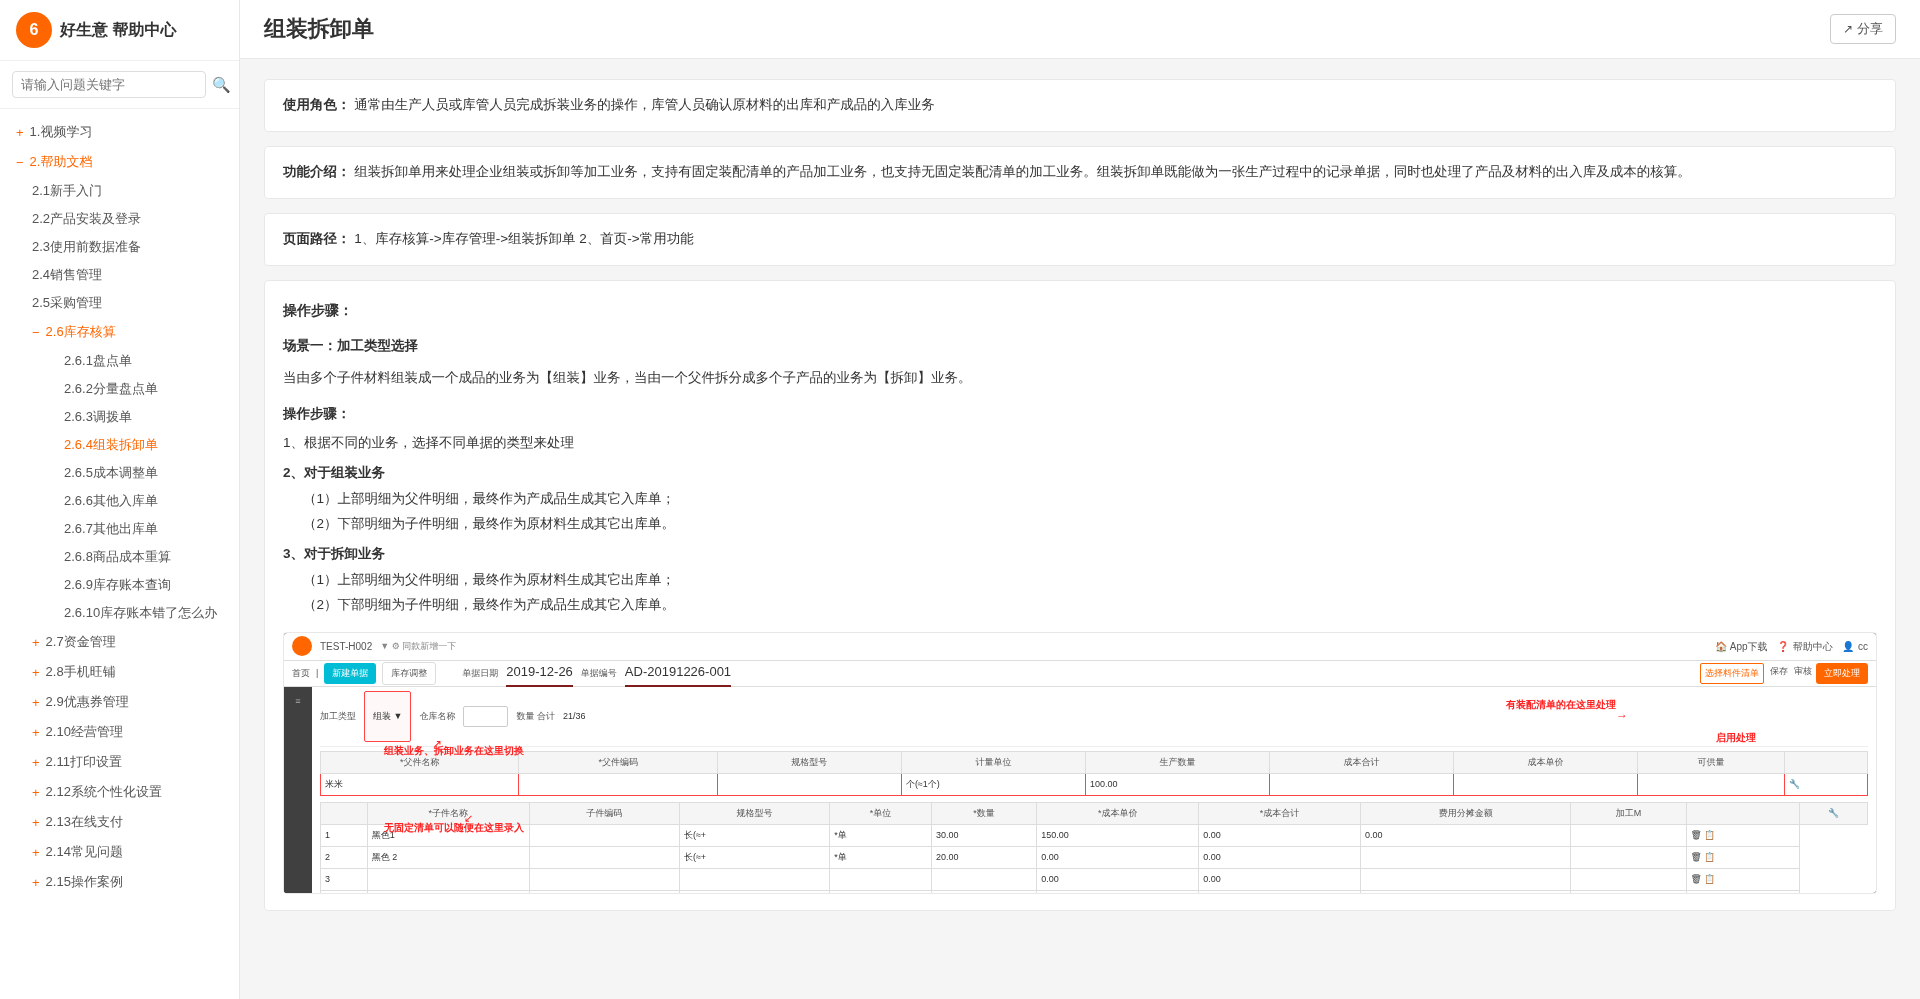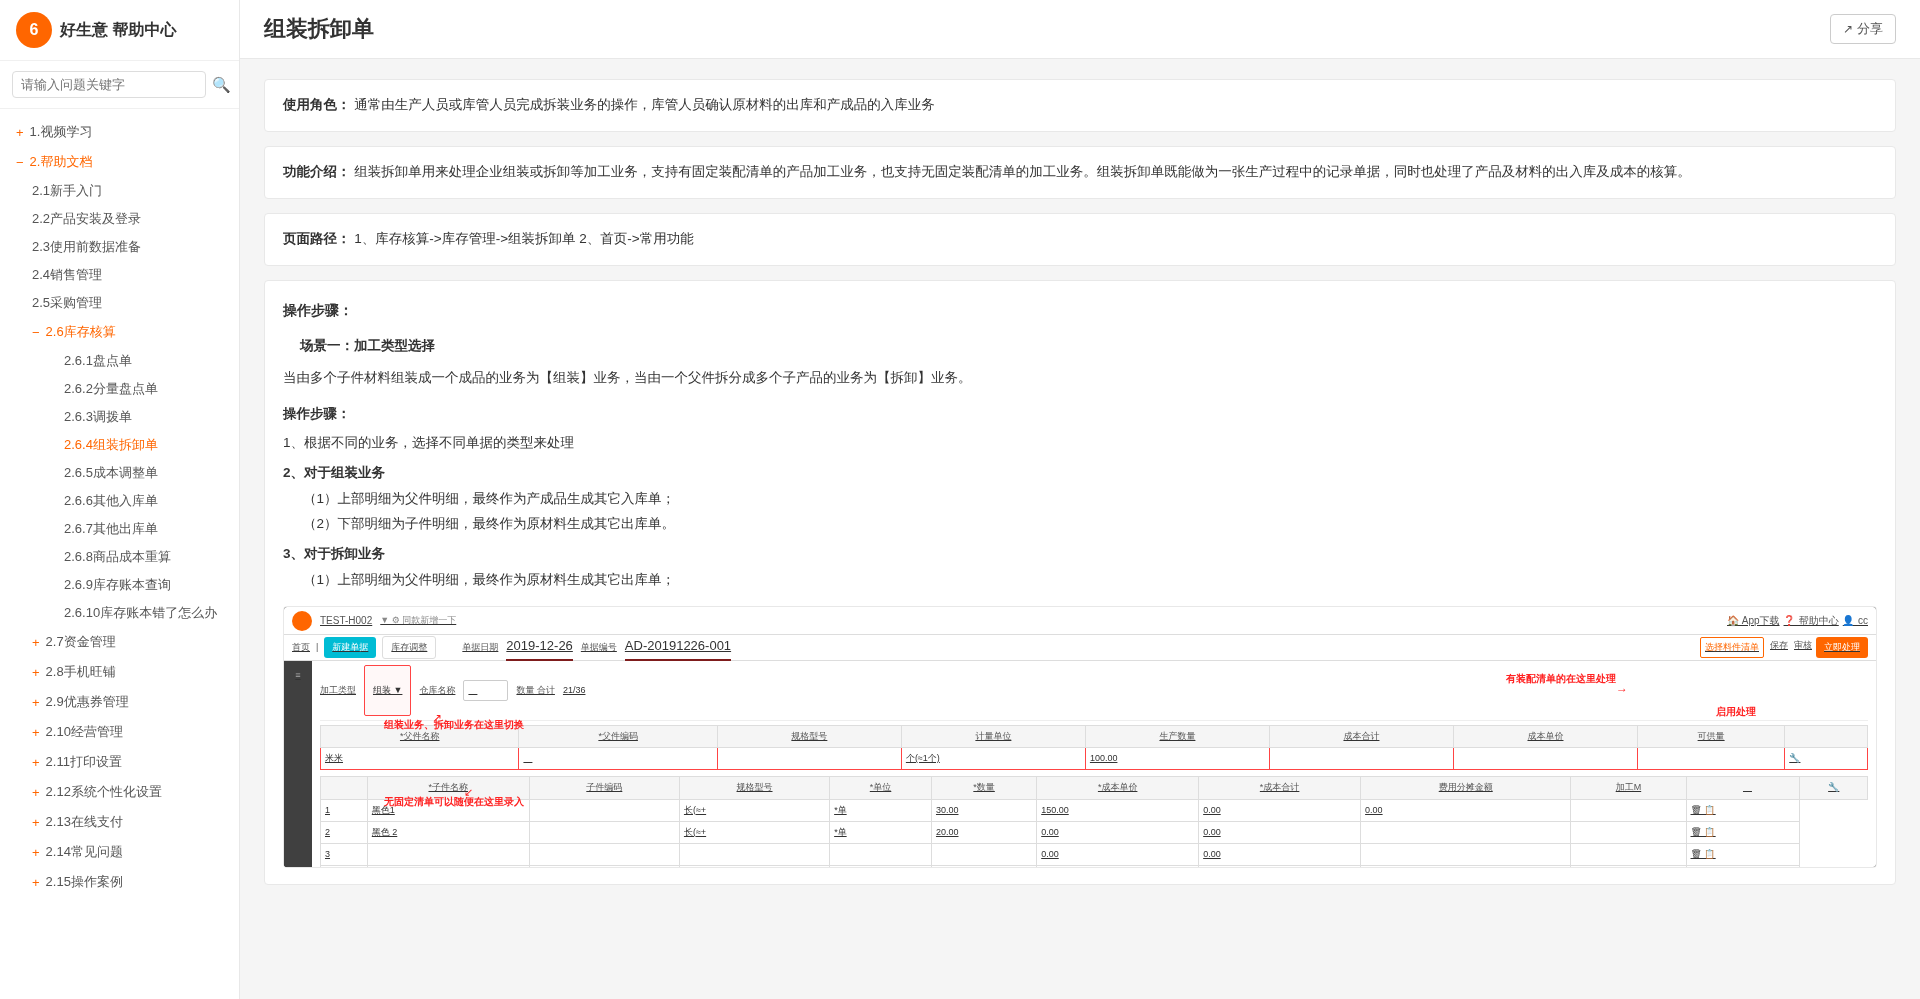--- a/index.html
+++ b/index.html
@@ -138,21 +138,21 @@
     .steps-block {
       background: #fff;
       border: 1px solid #e8e8e8;
       border-radius: 4px;
       padding: 16px 18px;
       margin-bottom: 14px;
       font-size: 13.5px;
       line-height: 1.9;
       color: #333;
     }
-    .steps-block .scene-title { font-weight: bold; margin: 8px 17px 4px; }
+    .steps-block .scene-title { font-weight: bold; margin: 8px 0 4px; }
     .bracket-item { padding-left: 20px; }
 
     
     .screenshot-container {
       background: #fff;
       border: 1px solid #e8e8e8;
       border-radius: 4px;
       padding: 0;
       overflow: hidden;
       margin-top: 14px;
@@ -170,21 +170,21 @@
       background: #fff;
       height: 28px;
       border-bottom: 1px solid #ddd;
       display: flex;
       align-items: center;
       padding: 0 8px;
       gap: 8px;
     }
     .mock-logo { width: 20px; height: 20px; background: #f60; border-radius: 50%; }
     .mock-company { font-size: 10px; color: #555; }
-    .mock-topbar-right { margin-left: auto; display: flex; gap: 4px; align-items: center; font-size: 10px; color: #555; }
+    .mock-topbar-right { margin-left: auto; display: flex; gap: 10px; align-items: center; font-size: 10px; color: #555; }
     .mock-tab-active { background: #00bcd4; color: #fff; border-radius: 3px; padding: 2px 8px; font-size: 9px; }
     .mock-tab { color: #555; padding: 2px 8px; font-size: 9px; border: 1px solid #ddd; border-radius: 3px; }
     .mock-field-label { font-size: 9px; color: #555; }
     .mock-field-val { font-size: 13px; color: #333; border-bottom: 2px solid #7f1d1d; min-width: 60px; display: inline-block; }
     .mock-orange-btn { background: #f60; color: #fff; border: none; border-radius: 3px; padding: 2px 8px; font-size: 9px; }
     .mock-input-box { border: 1px solid #ff4444; background: #fff; border-radius: 2px; padding: 1px 4px; font-size: 9px; min-width: 55px; }
 
     .mock-table { width: 100%; border-collapse: collapse; font-size: 9px; margin-top: 4px; }
     .mock-table th { background: #f5f5f5; border: 1px solid #ddd; padding: 2px 4px; color: #555; font-weight: normal; text-align: center; }
     .mock-table td { border: 1px solid #ddd; padding: 2px 4px; color: #333; }
@@ -311,23 +311,24 @@
       <div>
         <span>当由多个子件材料组装成一个成品的业务为【组装】业务，当由一个父件拆分成多个子产品的业务为【拆卸】业务。</span>
       </div>
       <div style="margin-top:10px; font-weight:bold;">操作步骤：</div>
       <div style="margin-top:4px;">1、根据不同的业务，选择不同单据的类型来处理</div>
       <div style="margin-top:4px; font-weight:bold;">2、对于组装业务</div>
       <div class="bracket-item">（1）上部明细为父件明细，最终作为产成品生成其它入库单；</div>
       <div class="bracket-item">（2）下部明细为子件明细，最终作为原材料生成其它出库单。</div>
       <div style="margin-top:4px; font-weight:bold;">3、对于拆卸业务</div>
       <div class="bracket-item">（1）上部明细为父件明细，最终作为原材料生成其它出库单；</div>
+      <div class="bracket-item">（2）下部明细为子件明细，最终作为产成品生成其它入库单。</div>
 
       <div class="screenshot-container">
-        <div class="mock-app" style="height:260px; position:relative; background:#000000;text-decoration:underline;">
+        <div class="mock-app" style="height:260px; position:relative; background:#000000;">
 
           <div class="mock-topbar">
             <div class="mock-logo"></div>
             <span class="mock-company">TEST-H002</span>
             <span class="mock-company" style="color:#888; font-size:9px;">▼ ⚙ 同款新增一下</span>
             <div class="mock-topbar-right">
               <span>🏠 App下载</span>
               <span>❓ 帮助中心</span>
               <span>👤 cc</span>
             </div>

